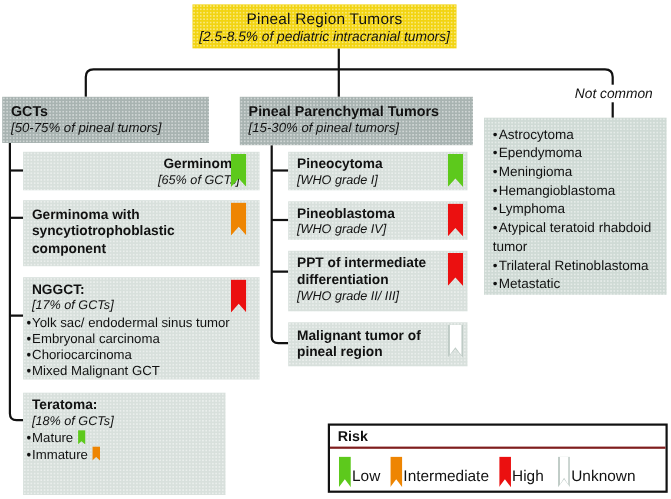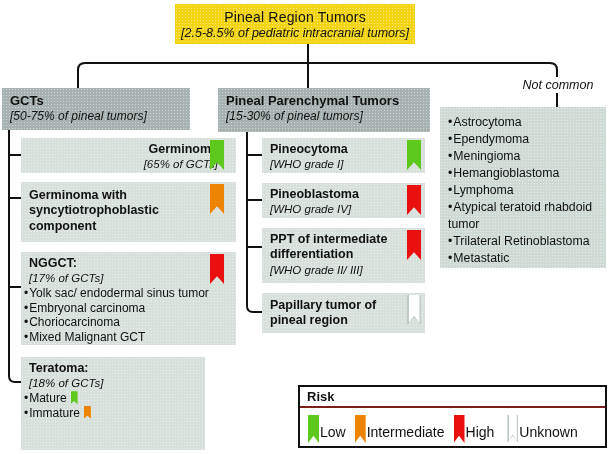--- a/index.html
+++ b/index.html
@@ -140,21 +140,21 @@
     <span class="ribbon" style="left: 145px; top: 2px; background-color: rgb(235, 16, 16);"></span>
   </div>
 
   <div class="abs child texture" style="left: 262px; top: 228px; width: 163px; height: 55px; background-color: rgb(216, 224, 220);">
     <div class="t" style="width:138px;">PPT of intermediate differentiation</div>
     <div class="s">[WHO grade II/ III]</div>
     <span class="ribbon" style="left: 145px; top: 2px; background-color: rgb(235, 16, 16);"></span>
   </div>
 
   <div class="abs child texture" style="left: 262px; top: 293px; width: 163px; height: 40px; padding-top: 5px; background-color: rgb(216, 224, 220);">
-    <div class="t" style="width:122px;">Papillary tumor of pineal region</div>
+    <div class="t" style="width:122px;">Malignant tumor of pineal region</div>
     <span class="ribbon unknown" style="left:145px;top:2px;"></span>
   </div>
 
   <div class="abs nc-label">Not common</div>
 
   <div class="abs nc-box texture" style="background-color: rgb(207, 218, 213);">
     <div class="b">Astrocytoma</div>
     <div class="b">Ependymoma</div>
     <div class="b">Meningioma</div>
     <div class="b">Hemangioblastoma</div>

